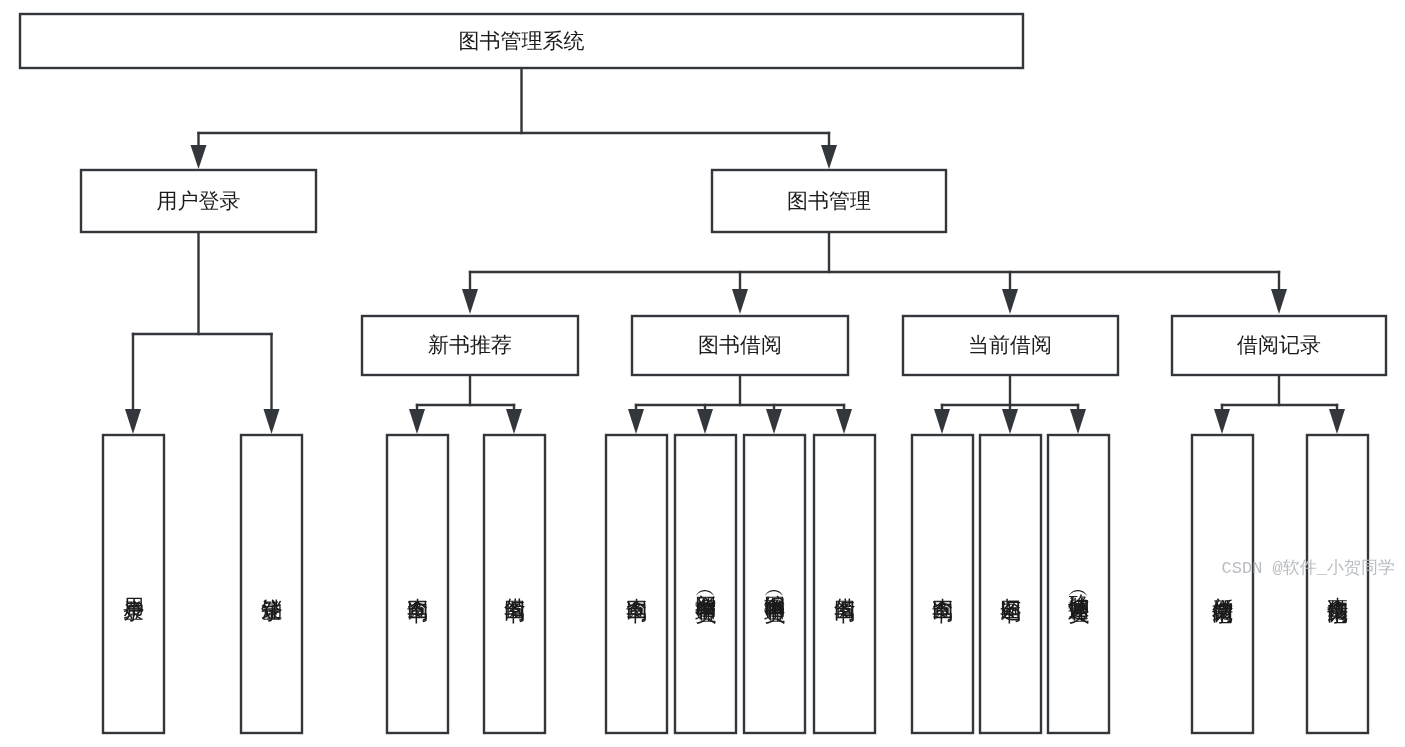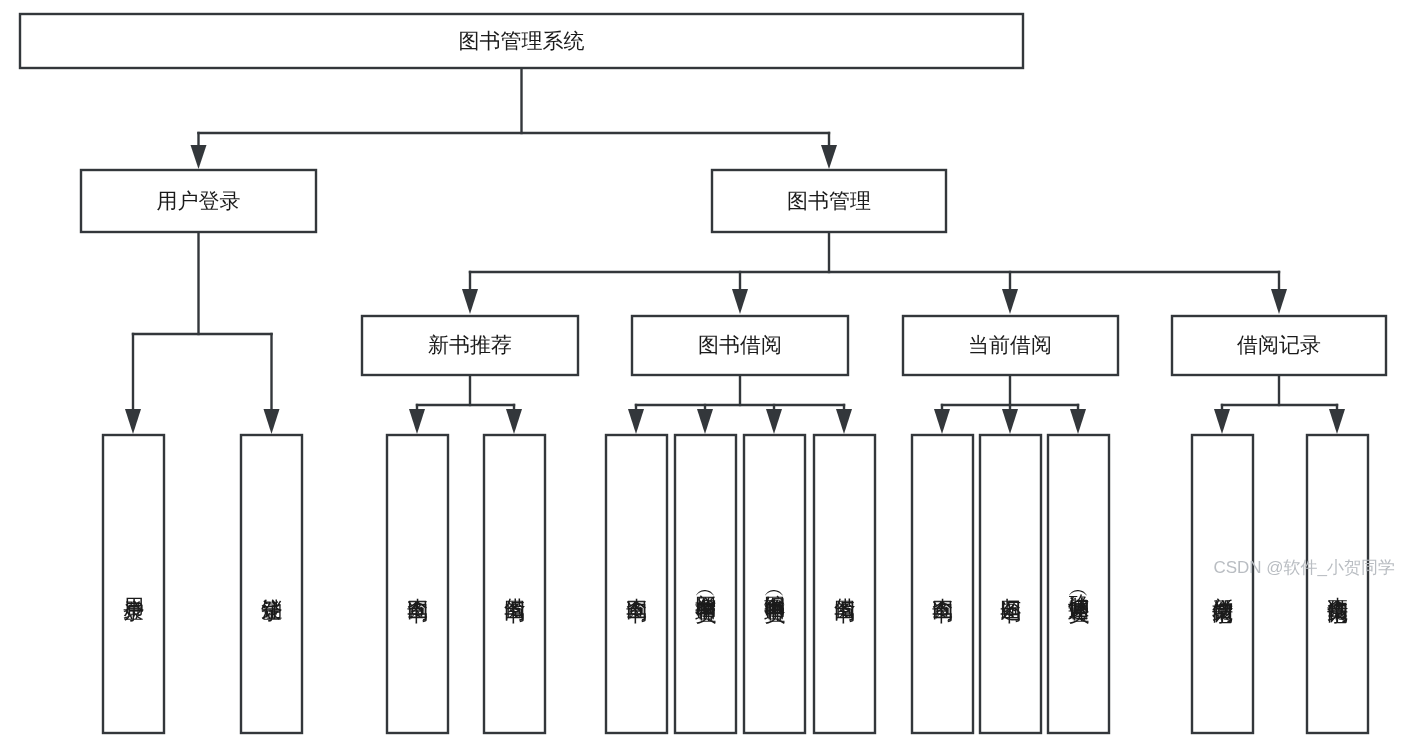--- a/index.html
+++ b/index.html
@@ -61,21 +61,21 @@
     line-height: 1.08;
     color: #1b1b1b;
     letter-spacing: 1.5px;
     white-space: nowrap;
     pointer-events: none;
   }
   .watermark {
     position: absolute;
     right: 10px;
     bottom: 6px;
-    font-family: Liberation Sans, sans-serif;
+    font-family: Liberation Mono, monospace;
     font-size: 17px;
     color: #b9bdc2;
     white-space: nowrap;
   }
 </style>
 </head>
 <body>
 
 <div id="diagram-root">
 

